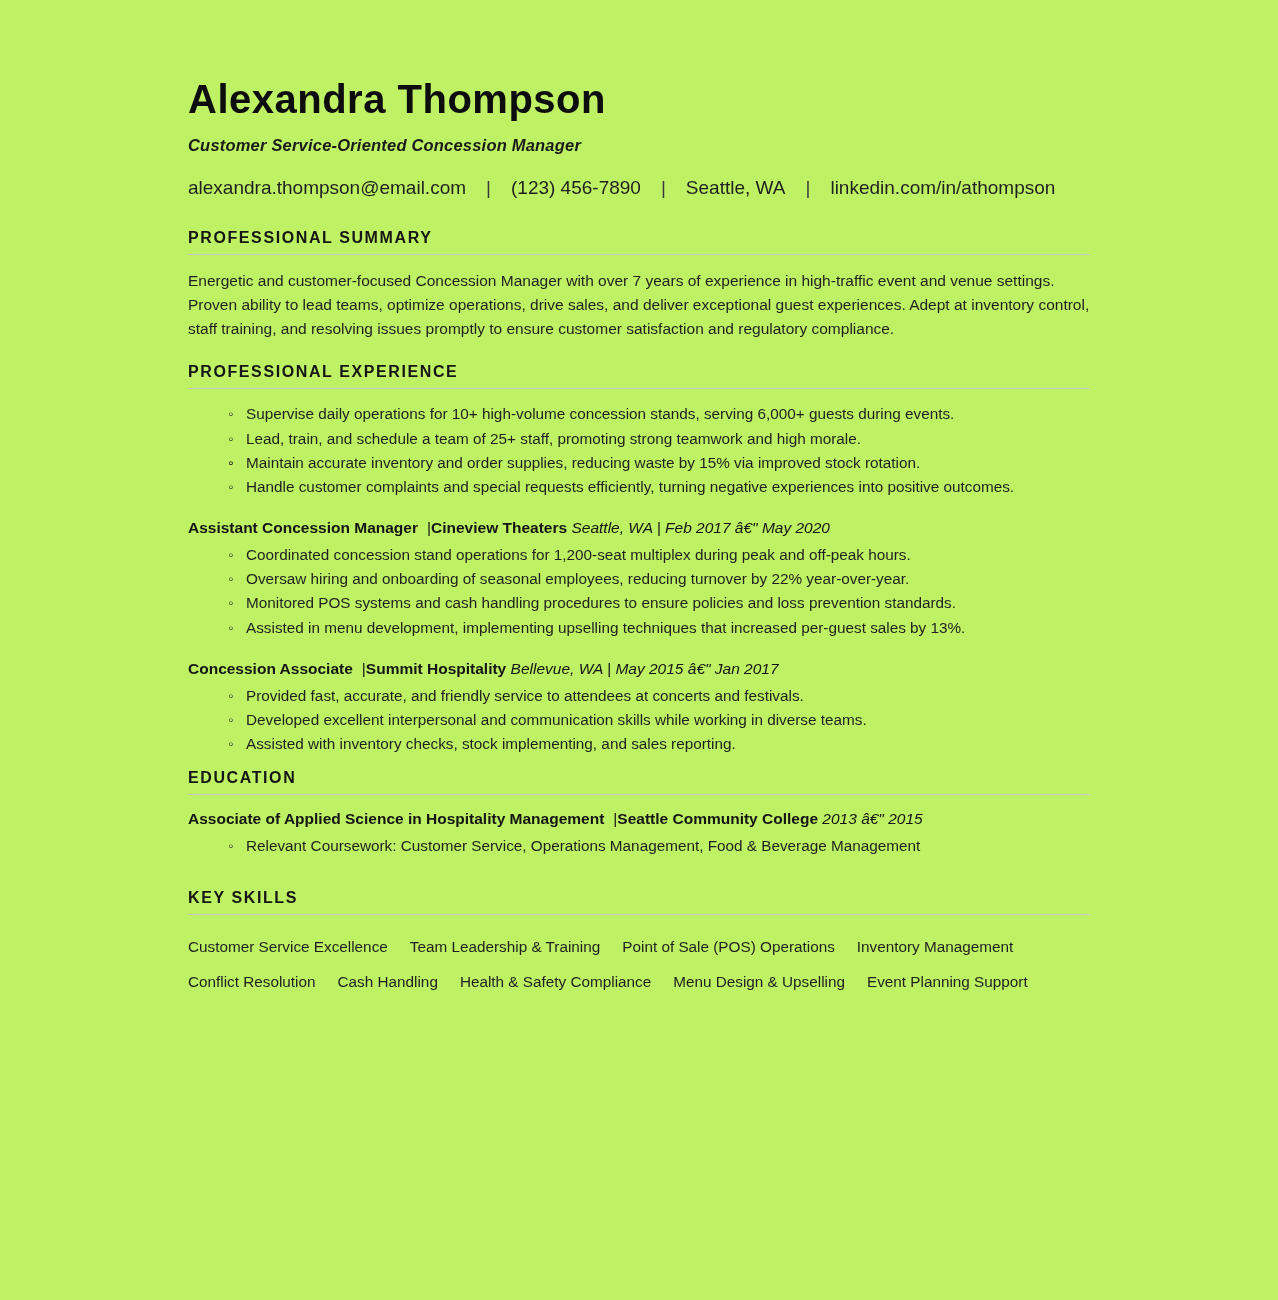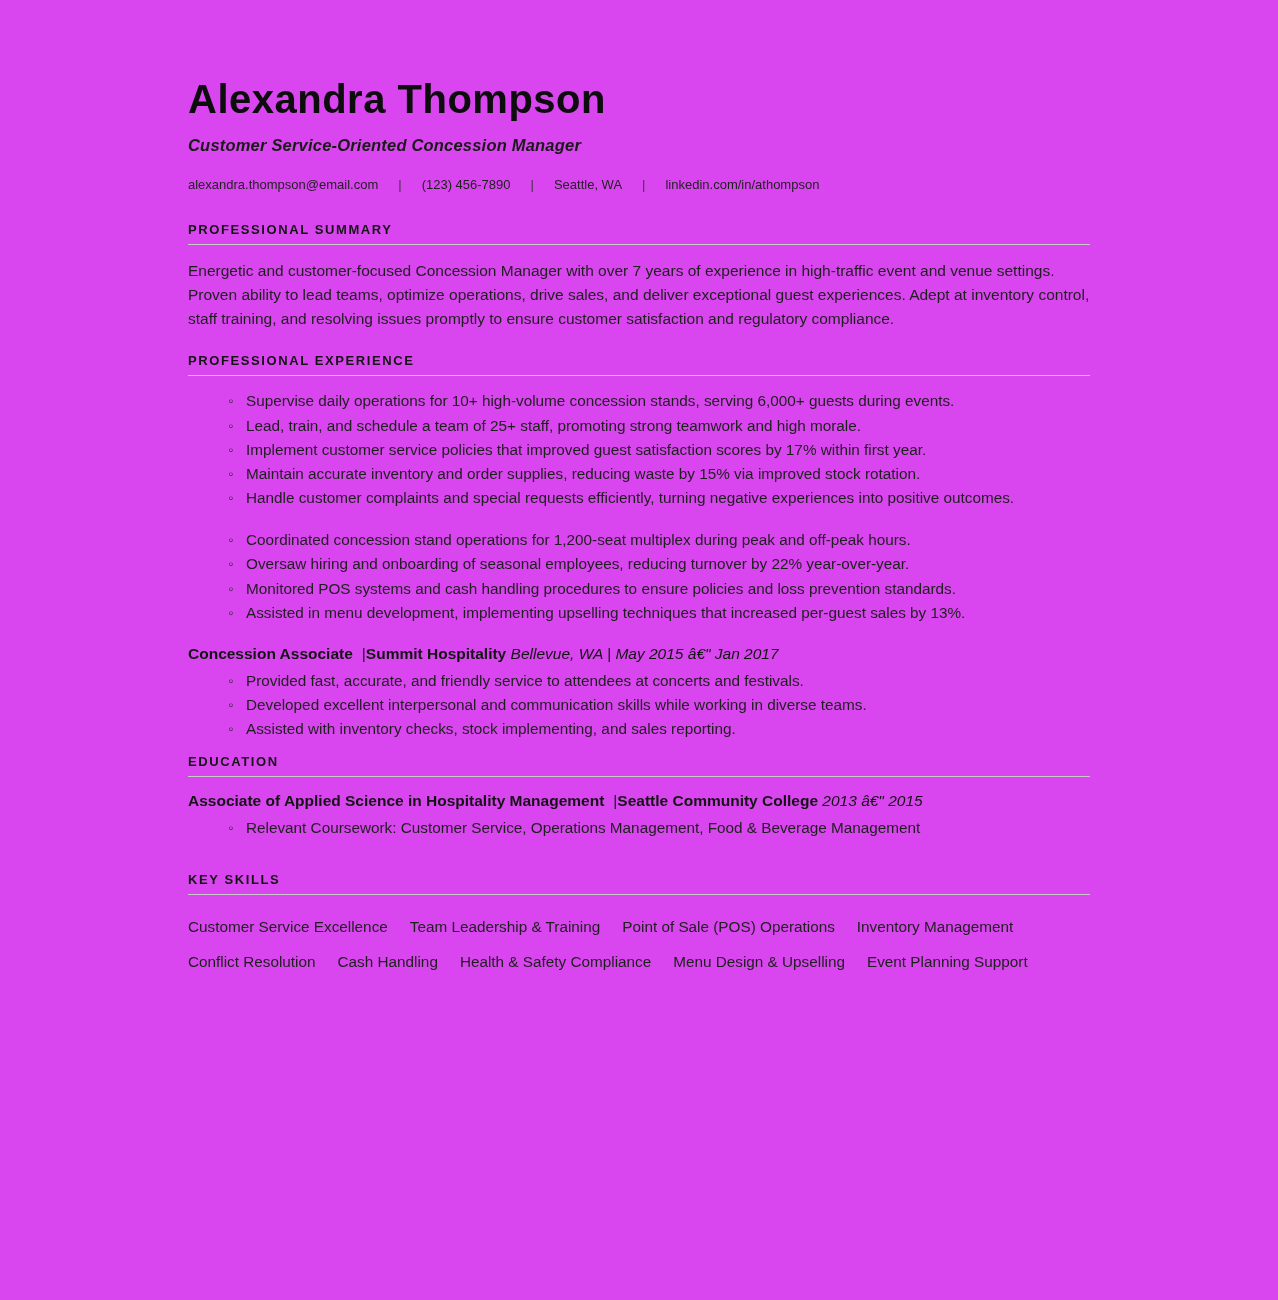--- a/index.html
+++ b/index.html
@@ -11,21 +11,21 @@
     width: 1278px;
     height: 1300px;
     font-family: "Liberation Sans", sans-serif;
     color: #1a1a1a;
     overflow: hidden;
   }
   .page {
     position: relative;
     width: 1278px;
     height: 1300px;
-    background: #d946ef;
+    background: #bef264;
     box-sizing: border-box;
     padding: 78px 188px 0 188px;
   }
   .resume {
     width: 902px;
   }
 
   
   .name {
     font-size: 40px;
@@ -37,37 +37,37 @@
   }
   .headline {
     font-size: 16.5px;
     font-weight: bold;
     letter-spacing: 0.2px;
     color: #1a1a1a;
     margin: 0 0 22px 0;
     font-style: italic;
   }
   .contact {
-    font-size: 13px;
+    font-size: 19px;
     color: #1f1f1f;
     margin: 0 0 30px 0;
     white-space: nowrap;
   }
   .contact .sep {
     display: inline-block;
     padding: 0 20px;
     color: #3a3a3a;
   }
 
   
   .section {
     margin-bottom: 4px;
   }
   .section-title {
-    font-size: 13px;
+    font-size: 16px;
     font-weight: bold;
     letter-spacing: 1.6px;
     color: #151515;
     text-transform: uppercase;
     margin: 8px 0 7px 0;
   }
   .rule {
     height: 1px;
     background: #c9c9c9;
     width: 100%;
@@ -164,27 +164,30 @@
     </section>
 
     <section class="section">
       <h2 class="section-title">PROFESSIONAL EXPERIENCE</h2>
       <div class="rule"></div>
 
       <div class="job">
         <ul class="bullets">
           <li><span class="marker">◦</span><span>Supervise daily operations for 10+ high-volume concession stands, serving 6,000+ guests during events.</span></li>
           <li><span class="marker">◦</span><span>Lead, train, and schedule a team of 25+ staff, promoting strong teamwork and high morale.</span></li>
-          <li><span class="marker">◦</span><span>Implement customer service policies that improved guest satisfaction scores by 17% within first year.</span></li>
+          <li><span class="marker">◦</span></li>
           <li><span class="marker">◦</span><span>Maintain accurate inventory and order supplies, reducing waste by 15% via improved stock rotation.</span></li>
           <li><span class="marker">◦</span><span>Handle customer complaints and special requests efficiently, turning negative experiences into positive outcomes.</span></li>
         </ul>
       </div>
 
       <div class="job">
+        <div class="job-head">
+          <span class="job-title">Assistant Concession Manager</span><span class="job-gap"></span><span class="job-company-pipe">|</span><span class="job-company">Cineview Theaters</span> <span class="job-meta">Seattle, WA | Feb 2017 â€" May 2020</span>
+        </div>
         <ul class="bullets">
           <li><span class="marker">◦</span><span>Coordinated concession stand operations for 1,200-seat multiplex during peak and off-peak hours.</span></li>
           <li><span class="marker">◦</span><span>Oversaw hiring and onboarding of seasonal employees, reducing turnover by 22% year-over-year.</span></li>
           <li><span class="marker">◦</span><span>Monitored POS systems and cash handling procedures to ensure policies and loss prevention standards.</span></li>
           <li><span class="marker">◦</span><span>Assisted in menu development, implementing upselling techniques that increased per-guest sales by 13%.</span></li>
         </ul>
       </div>
 
       <div class="job">
         <div class="job-head">

